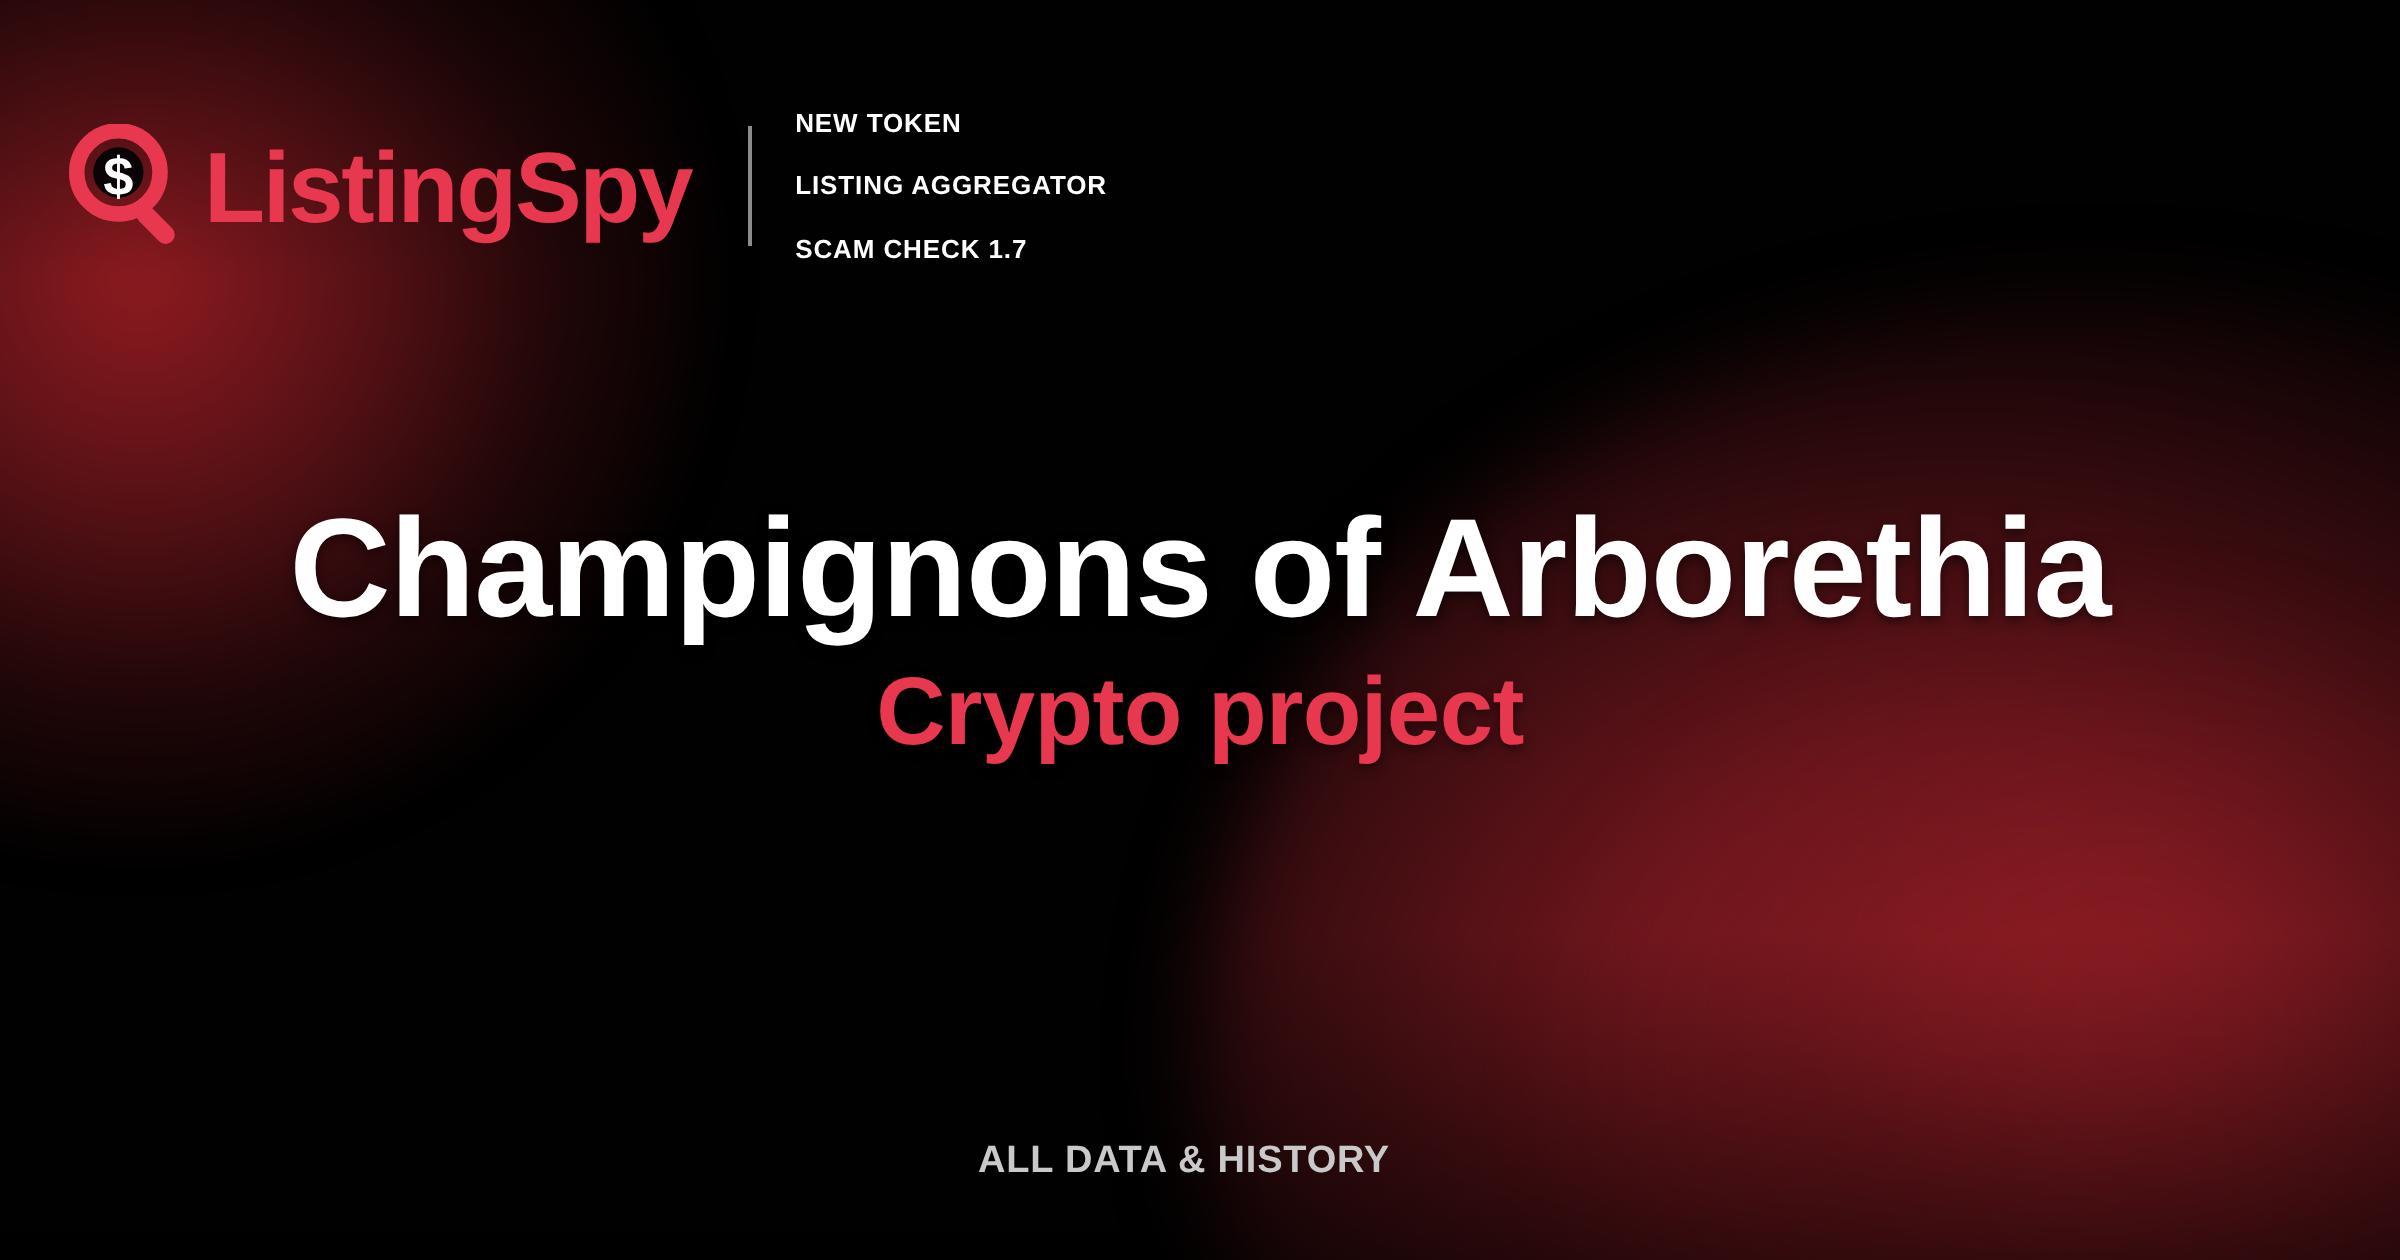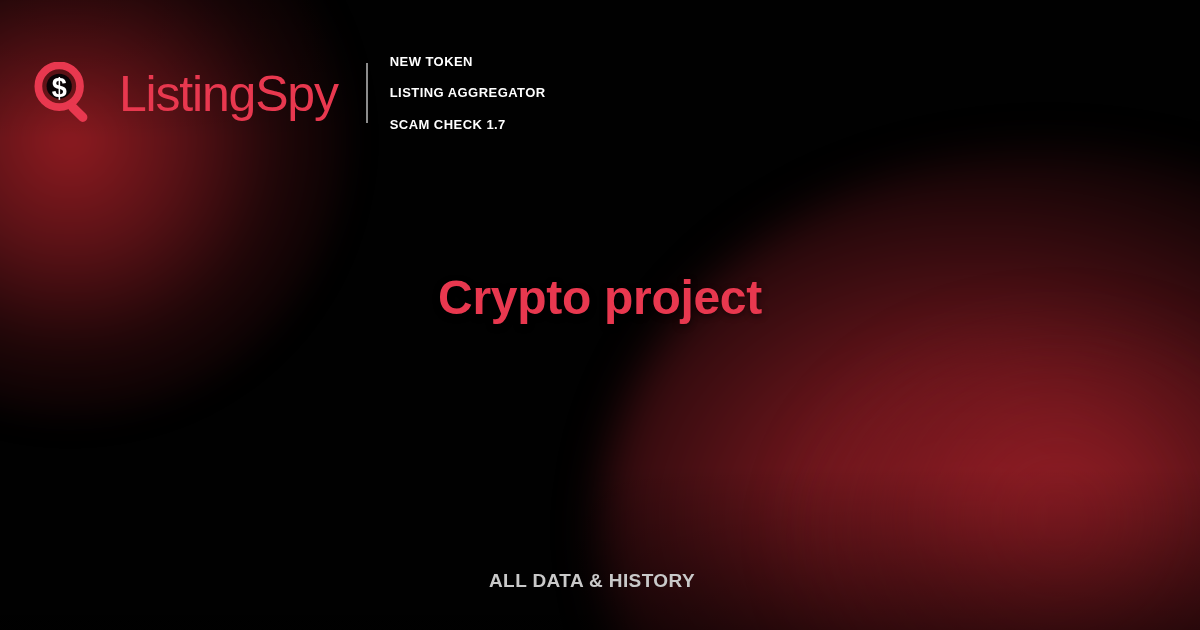--- a/index.html
+++ b/index.html
@@ -93,26 +93,25 @@
   .logo-mark {
     width: 62px;
     height: 62px;
     margin-right: 6px;
     flex: none;
     display: block;
   }
 
   .logo-word {
     font-size: 50px;
-    font-weight: 400;
+    font-weight: 700;
     letter-spacing: -1.2px;
     line-height: 1;
     white-space: nowrap;
     margin-top: 2px;
-    margin-left: 17px;
   }
 
   .divider {
     width: 2px;
     height: 60px;
     background: #8c8c8c;
     margin: 0 22px 0 28px;
     flex: none;
   }
 
@@ -146,21 +145,21 @@
     color: #ffffff;
     font-size: 70px;
     font-weight: 700;
     letter-spacing: -0.5px;
     line-height: 1.04;
     padding: 0 40px;
     text-shadow: 0 2px 6px rgba(0,0,0,0.55);
   }
 
   .subtitle {
-    margin-top: 24px;
+    margin-top: 10px;
     font-size: 48px;
     font-weight: 700;
     letter-spacing: -0.3px;
     line-height: 1.1;
     text-shadow: 0 2px 6px rgba(0,0,0,0.5);
   }
 
   
   .footer {
     position: absolute;
@@ -203,20 +202,21 @@
 
     <div class="tagline">
       <div class="tagline-line">NEW TOKEN</div>
       <div class="tagline-line">LISTING AGGREGATOR</div>
       <div class="tagline-line">SCAM CHECK 1.7</div>
     </div>
 
   </div>
 
   <div class="center">
+    <div class="title">Champignons of Arborethia</div>
     <div class="subtitle" style="color:#e8384f">Crypto project</div>
   </div>
 
   <div class="footer">
     <span class="footer-text">ALL DATA &amp; HISTORY</span>
   </div>
 
 </div>
 
 </body></html>

